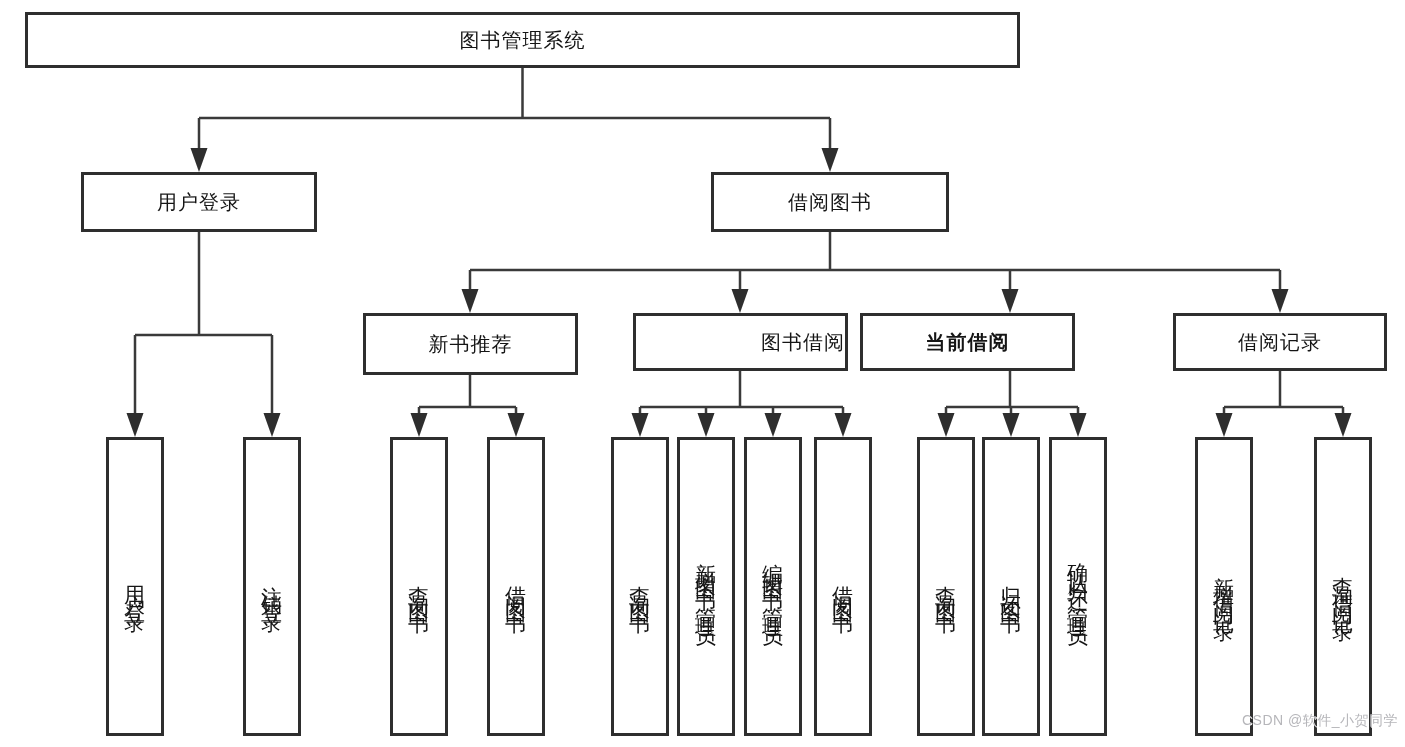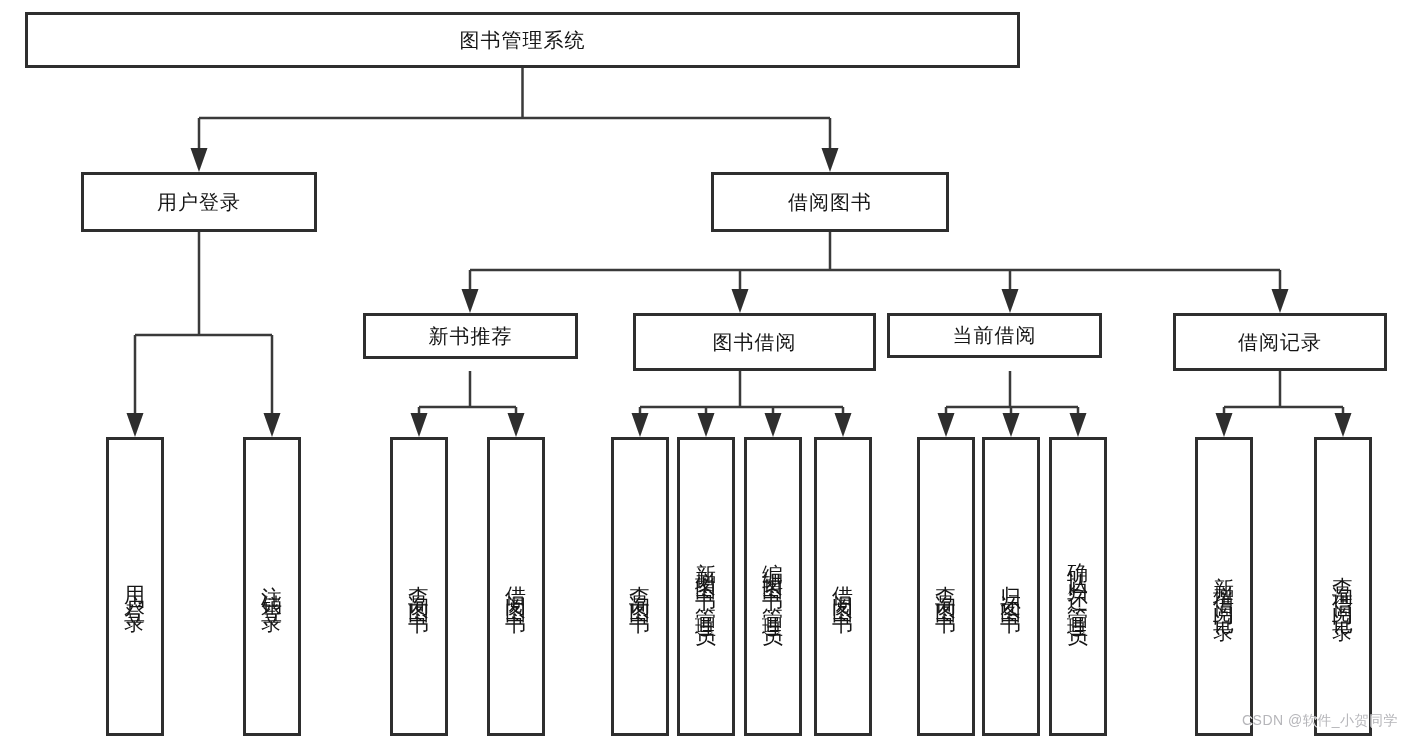--- a/index.html
+++ b/index.html
@@ -95,27 +95,27 @@
     <span>图书管理系统</span>
   </div>
 
   <div class="node" style="left:81px; top:172px; width:236px; height:60px;">
     <span>用户登录</span>
   </div>
   <div class="node" style="left:711px; top:172px; width:238px; height:60px;">
     <span>借阅图书</span>
   </div>
 
-  <div class="node" style="left:363px; top:313px; width:215px; height:46px;">
+  <div class="node" style="left:363px; top:313px; width:215px; height:62px;">
     <span>新书推荐</span>
   </div>
-  <div class="node" style="left:633px; top:313px; width:243px; height:58px;">
+  <div class="node" style="left:633px; top:313px; width:215px; height:58px;justify-content:flex-end;">
     <span>图书借阅</span>
   </div>
-  <div class="node" style="left:887px; top:313px; width:215px; height:45px;">
+  <div class="node" style="left:860px; top:313px; width:215px; height:58px;font-weight:bold;">
     <span>当前借阅</span>
   </div>
   <div class="node" style="left:1173px; top:313px; width:214px; height:58px;">
     <span>借阅记录</span>
   </div>
 
   <div class="node leaf" style="left:106px; top:437px; width:58px; height:299px;">
     <span class="vtext">用户登录</span>
   </div>
   <div class="node leaf" style="left:243px; top:437px; width:58px; height:299px;">

